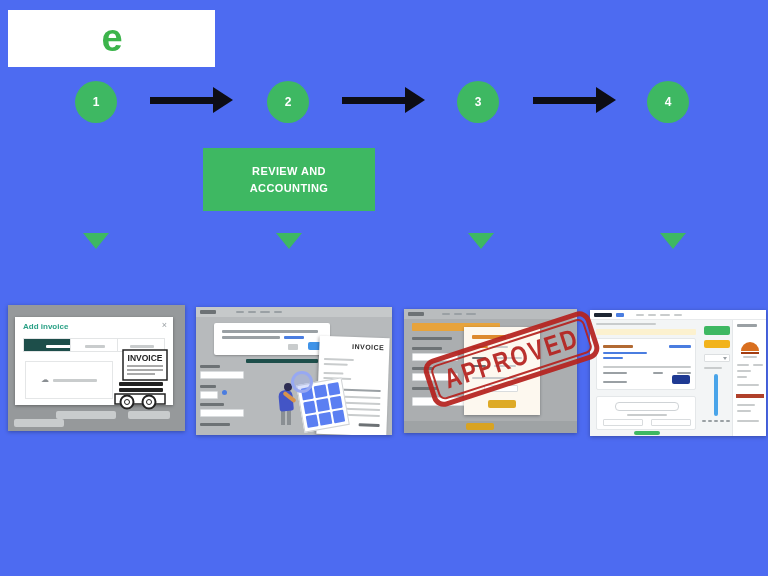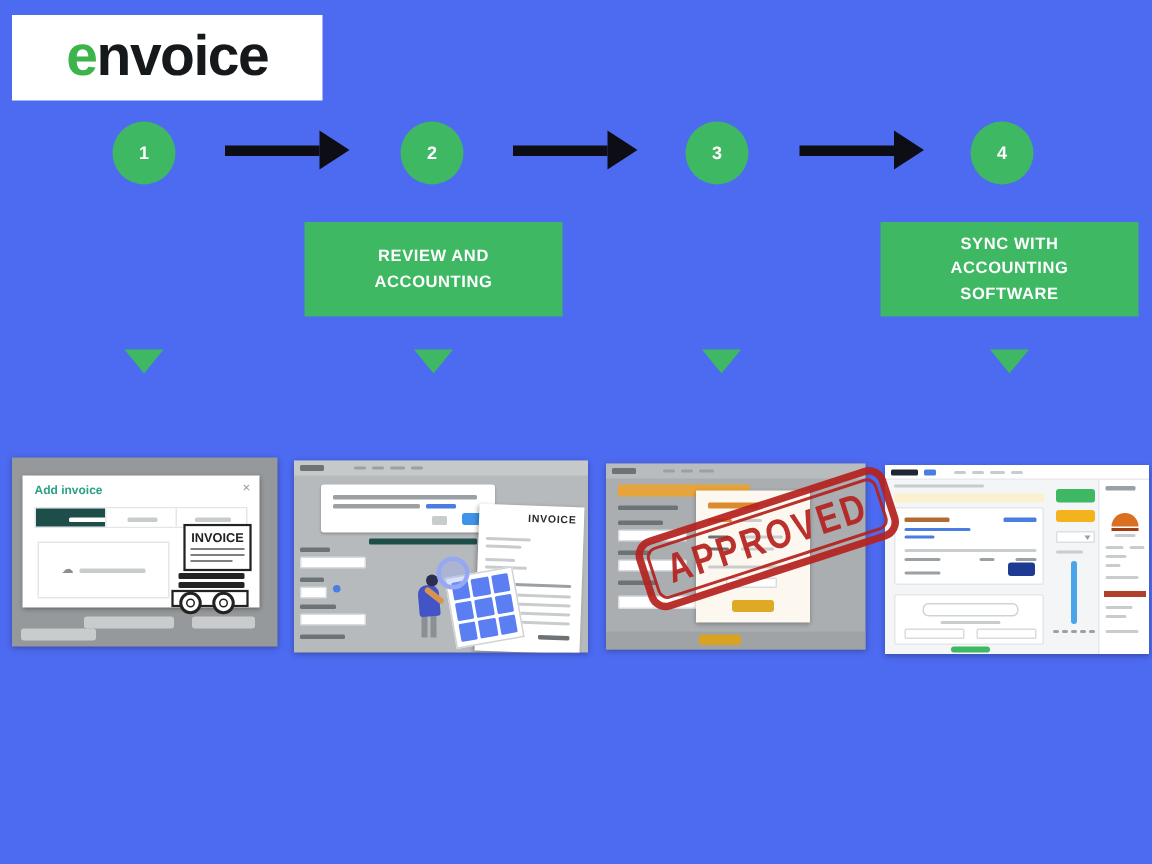--- a/index.html
+++ b/index.html
@@ -106,21 +106,20 @@
   .pill{position:absolute;border:1px solid #cfd3d6;border-radius:4px;background:#fff;}
   .dot{position:absolute;border-radius:50%;}
 </style>
 </head>
 <body>
 
 <div class="canvas">
 
   <div class="logo-box">
     <span class="logo-e">e</span>
-      <span class="logo-rest">nvoice</span>
   </div>
 
   <div class="circle" style="left:75px">1</div>
   <div class="circle" style="left:267px">2</div>
   <div class="circle" style="left:457px">3</div>
   <div class="circle" style="left:647px">4</div>
 
   <div class="arrow" style="left:150px;width:83px">
       <span class="shaft"></span>
       <span class="head"></span>
@@ -128,21 +127,20 @@
   <div class="arrow" style="left:342px;width:83px">
       <span class="shaft"></span>
       <span class="head"></span>
     </div>
   <div class="arrow" style="left:533px;width:83px">
       <span class="shaft"></span>
       <span class="head"></span>
     </div>
 
   <div class="step-box" style="left:203px">REVIEW AND ACCOUNTING</div>
-  <div class="step-box" style="left:587px">SYNC  WITH ACCOUNTING SOFTWARE</div>
 
   <div class="tri" style="left:83px"></div>
   <div class="tri" style="left:276px"></div>
   <div class="tri" style="left:468px"></div>
   <div class="tri" style="left:660px"></div>
 
   <div class="thumb t1">
     <div class="t1-modal">
       <span class="t1-title">Add invoice</span>
       <span class="t1-close">×</span>

